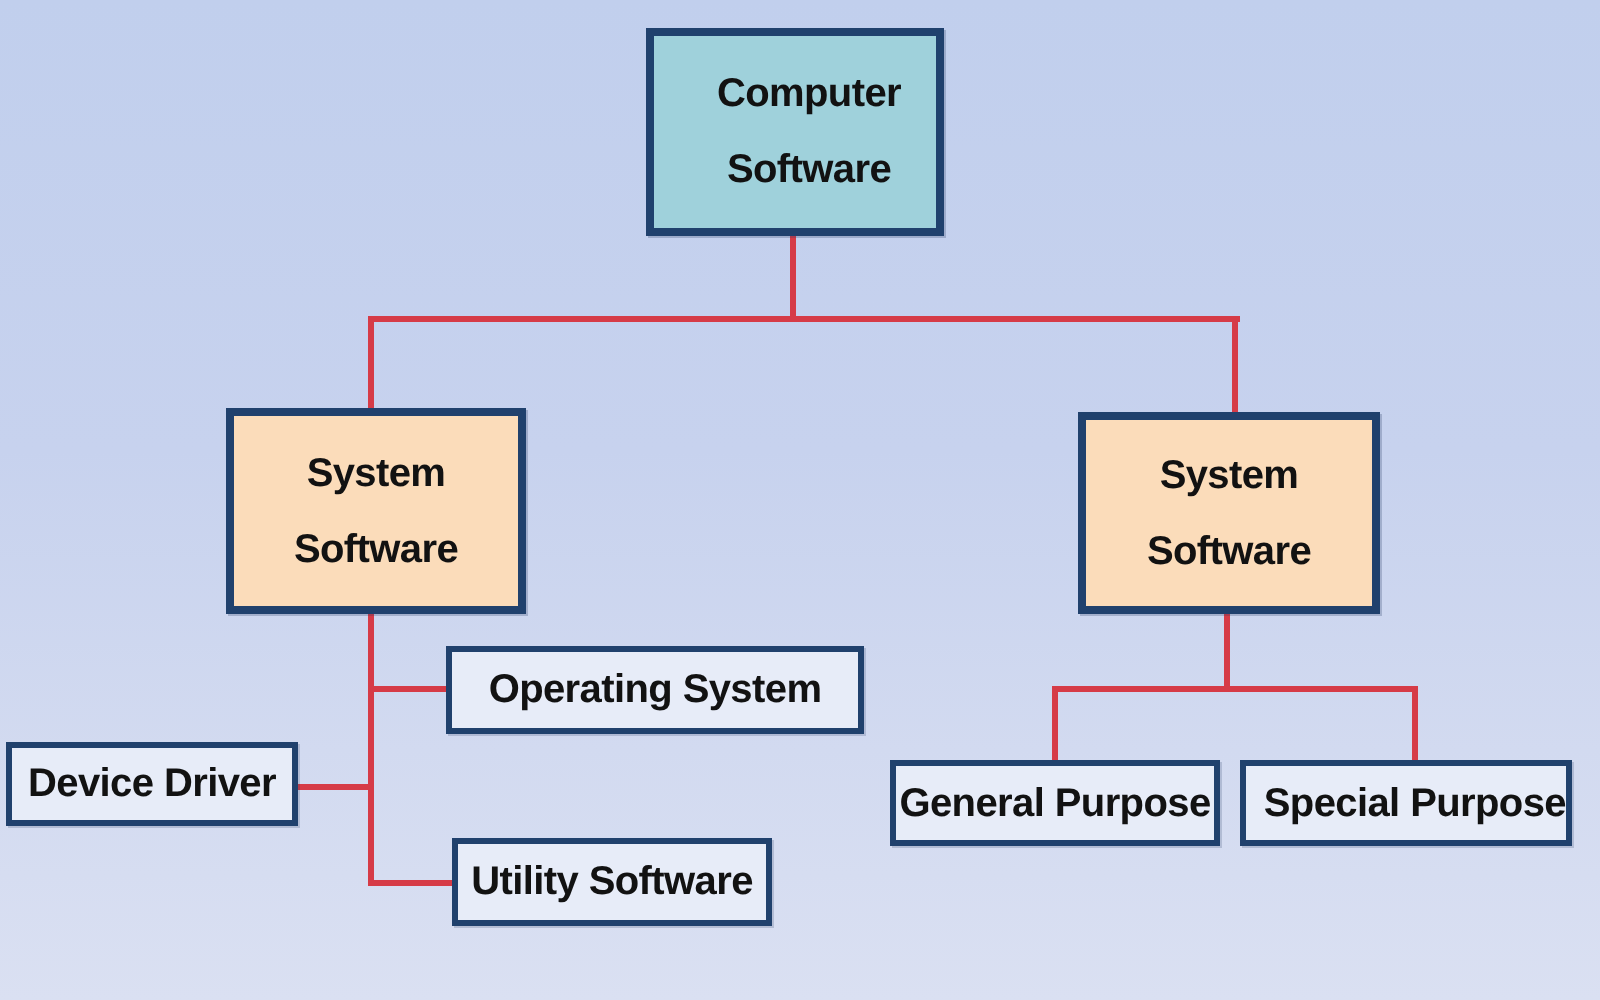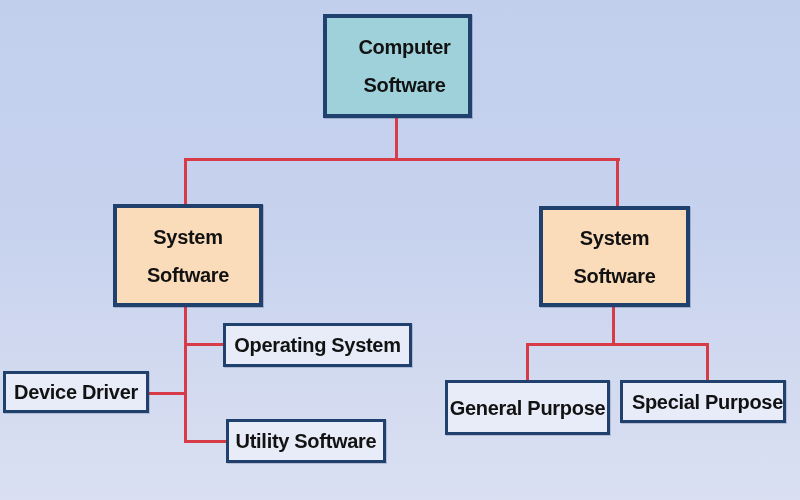--- a/index.html
+++ b/index.html
@@ -72,33 +72,33 @@
   </div>
 
   <div class="node big" style="left: 113px; top: 204px; width: 150px; height: 103px; background-color: rgb(251, 220, 186); border-color: rgb(32, 65, 109);">
     <span class="label">System Software</span>
   </div>
 
   <div class="node big" style="left: 539px; top: 206px; width: 151px; height: 101px; background-color: rgb(251, 220, 186); border-color: rgb(32, 65, 109);">
     <span class="label">System Software</span>
   </div>
 
-  <div class="node leaf" style="left: 223px; top: 323px; width: 189px; height: 44px; background-color: rgb(231, 236, 248); border-color: rgb(32, 65, 109);">
+  <div class="node leaf" style="left: 223px; top: 323px; width: 209px; height: 44px; background-color: rgb(231, 236, 248); border-color: rgb(32, 65, 109);">
     <span class="label">Operating System</span>
   </div>
 
   <div class="node leaf" style="left: 3px; top: 371px; width: 146px; height: 42px; background-color: rgb(231, 236, 248); border-color: rgb(32, 65, 109);">
     <span class="label">Device Driver</span>
   </div>
 
   <div class="node leaf" style="left: 226px; top: 419px; width: 160px; height: 44px; background-color: rgb(231, 236, 248); border-color: rgb(32, 65, 109);">
     <span class="label">Utility Software</span>
   </div>
 
-  <div class="node leaf" style="left: 445px; top: 380px; width: 165px; height: 55px; background-color: rgb(231, 236, 248); border-color: rgb(32, 65, 109);">
+  <div class="node leaf" style="left: 445px; top: 380px; width: 165px; height: 43px; background-color: rgb(231, 236, 248); border-color: rgb(32, 65, 109);">
     <span class="label">General Purpose</span>
   </div>
 
   <div class="node leaf" style="left: 620px; top: 380px; width: 166px; height: 43px; background-color: rgb(231, 236, 248); border-color: rgb(32, 65, 109); text-align: right;">
     <span class="label">Special Purpose</span>
   </div>
 
 </div>
 
 </body></html>

